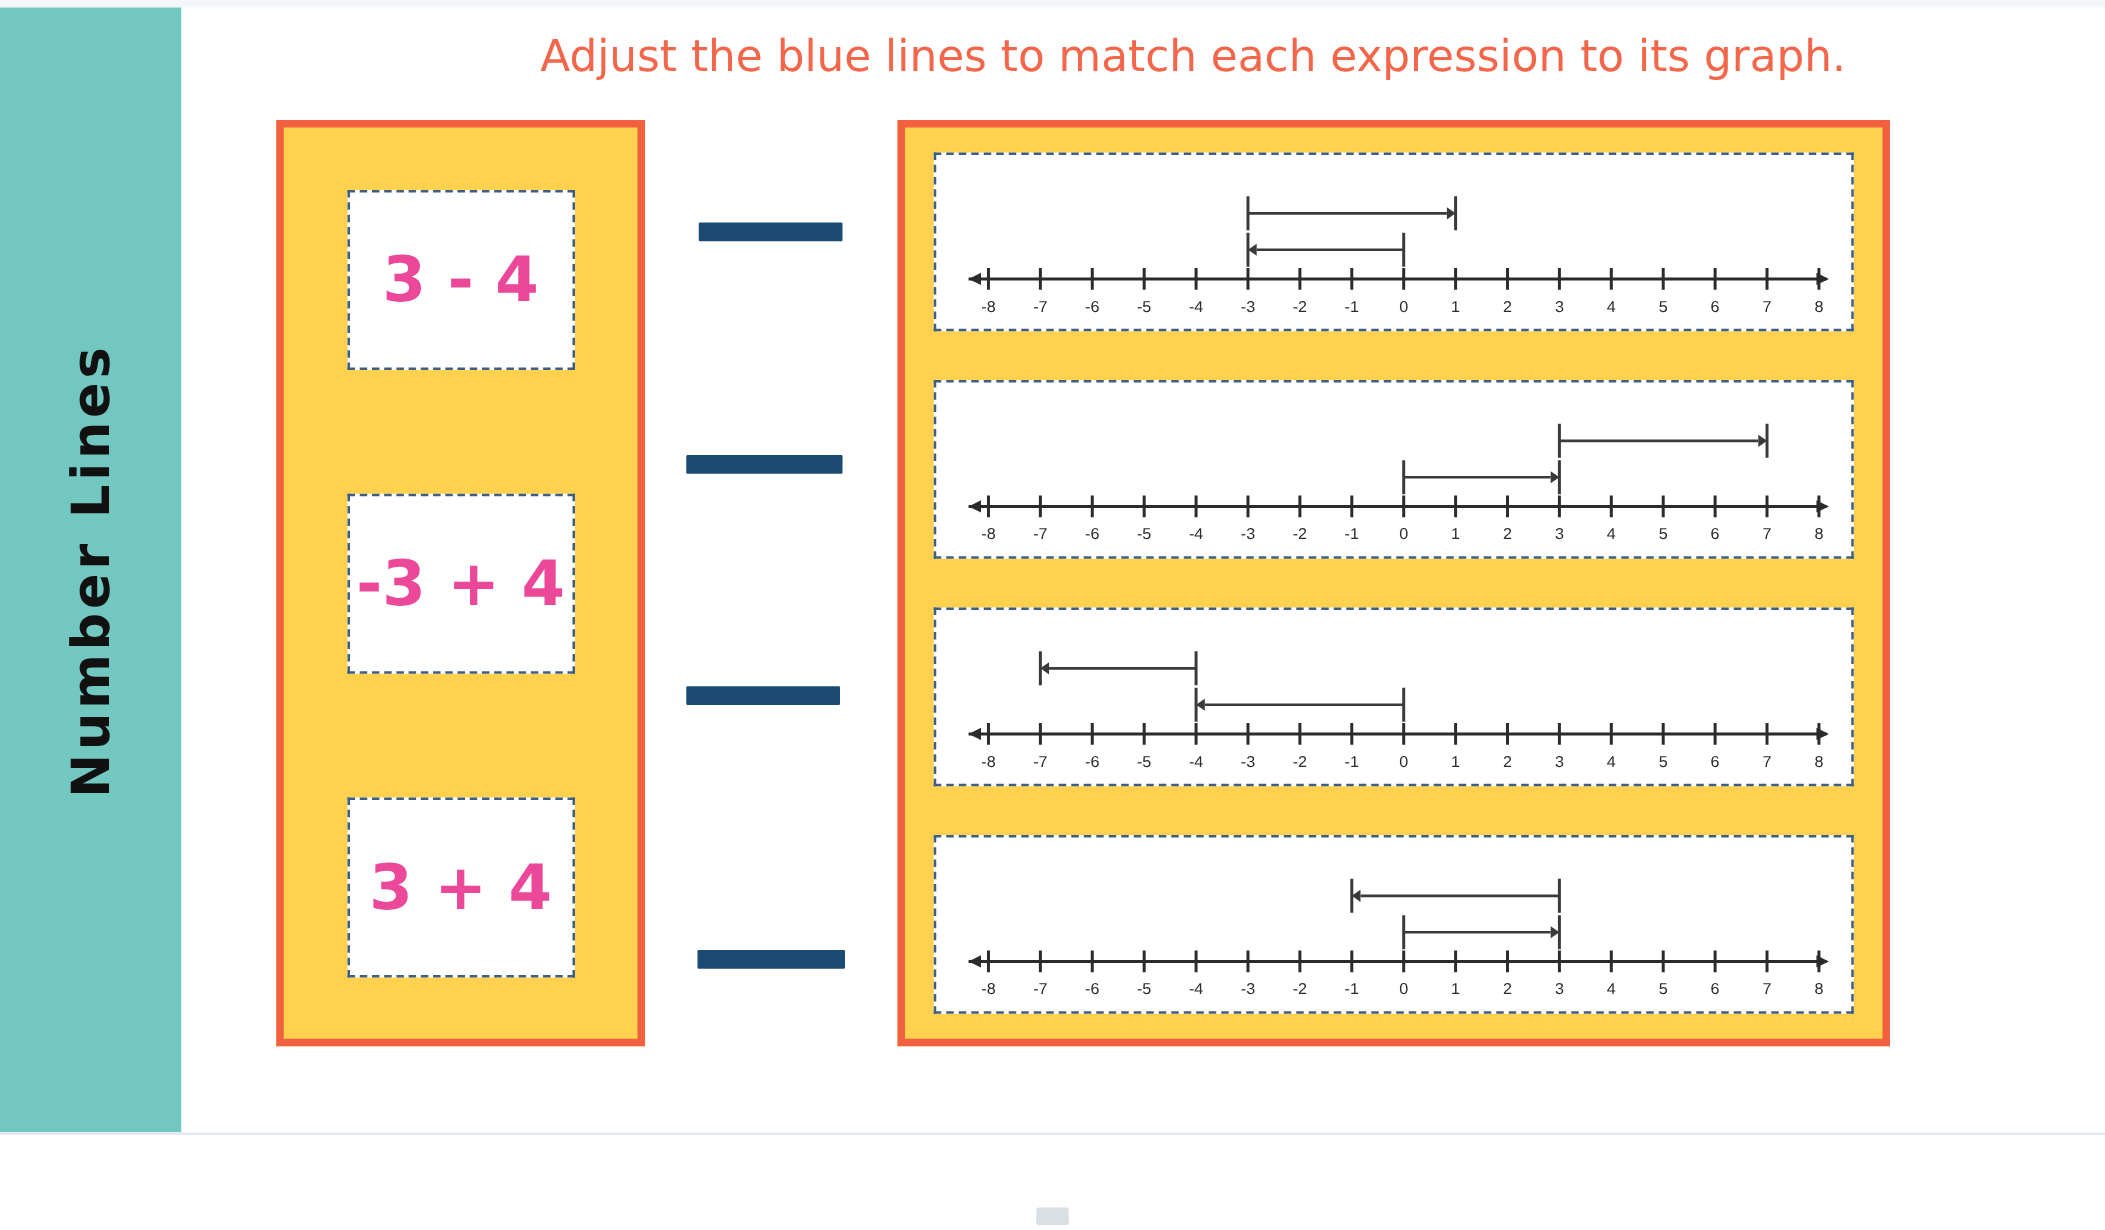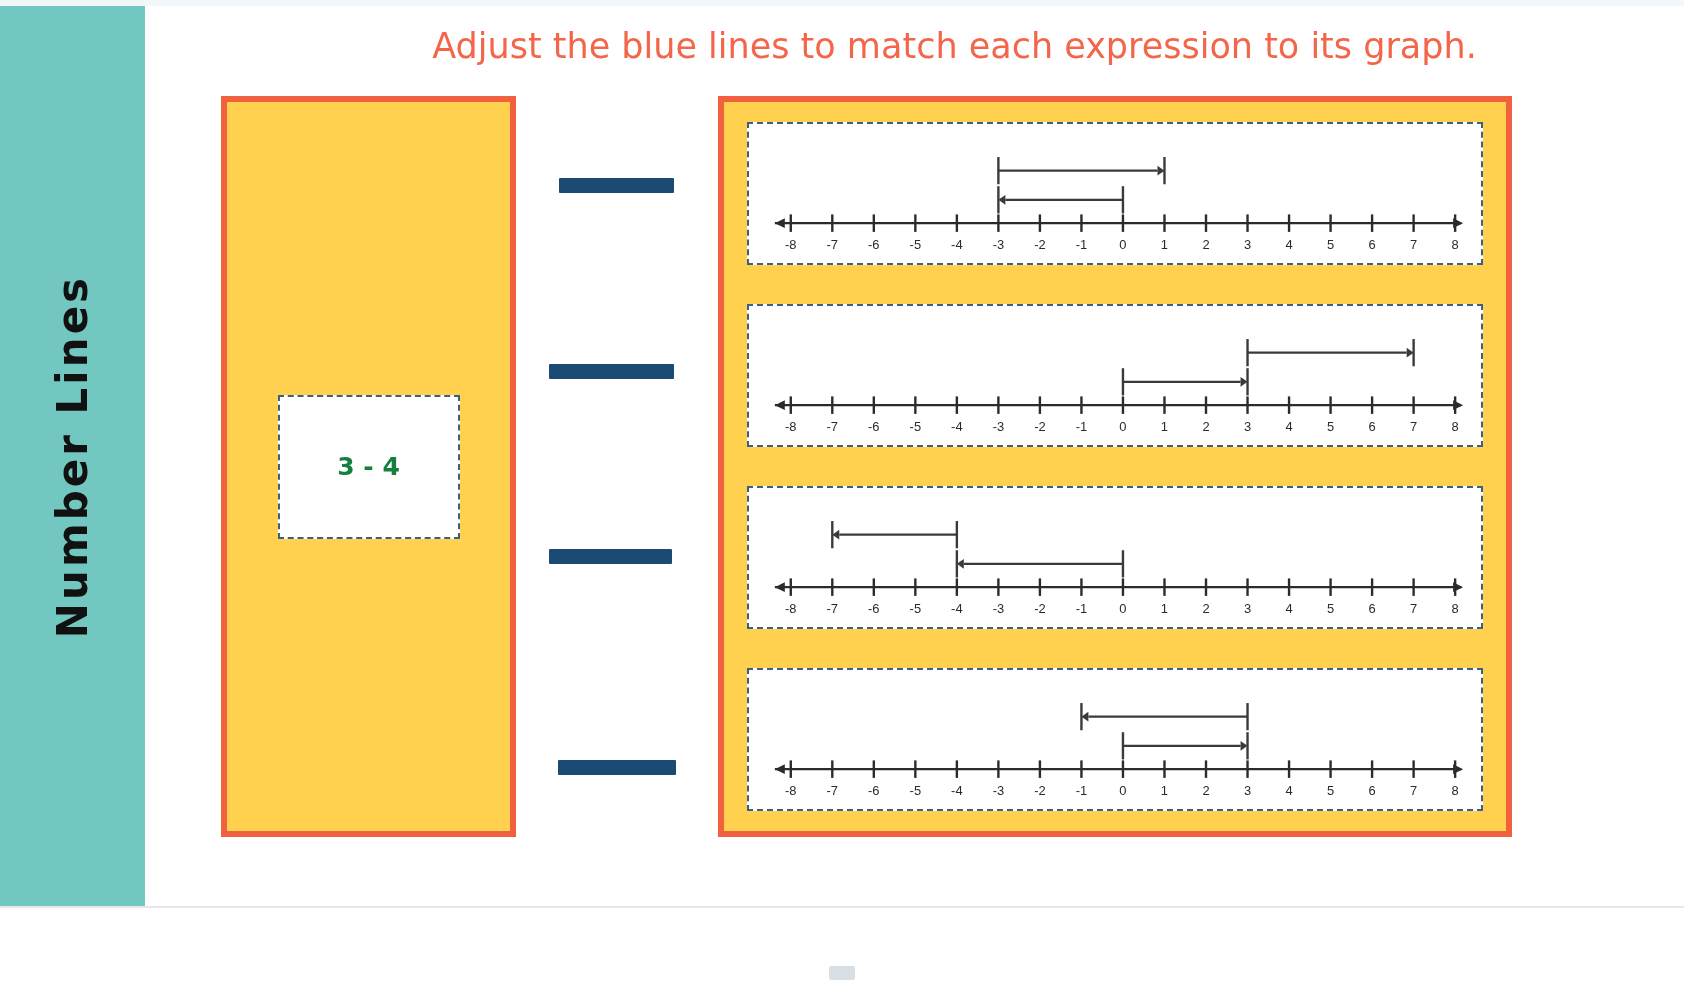--- a/index.html
+++ b/index.html
@@ -64,21 +64,21 @@
     display: flex; flex-direction: column;
     align-items: center; justify-content: space-around;
   }
   .expr-card {
     width: 182px; height: 144px;
     background: #ffffff;
     border: 2px dashed #3c5f82;
     display: flex; align-items: center; justify-content: center;
   }
   .expr-card-text {
-    font-size: 25px; font-weight: bold; color: #15803d;
+    font-size: 50px; font-weight: bold; color: #ec4899;
     font-family: "DejaVu Sans", sans-serif;
   }
 
   
   .connector {
     position: absolute;
     height: 15px;
     background: #1b4b74;
     border-radius: 1px;
   }
@@ -118,20 +118,26 @@
 
   <div class="sidebar">
     <div class="sidebar-title">Number  Lines</div>
   </div>
 
   <div class="page-title">Adjust the blue lines to match each expression to its graph.</div>
 
   <div class="expr-panel">
     <div class="expr-card">
       <span class="expr-card-text">3 - 4</span>
+    </div>
+    <div class="expr-card">
+      <span class="expr-card-text">-3 + 4</span>
+    </div>
+    <div class="expr-card">
+      <span class="expr-card-text">3 + 4</span>
     </div>
   </div>
 
   <div class="connector" style="left:559px; top:178px; width:115px;"></div>
   <div class="connector" style="left:549px; top:364px; width:125px;"></div>
   <div class="connector" style="left:549px; top:549px; width:123px;"></div>
   <div class="connector" style="left:558px; top:760px; width:118px;"></div>
 
   <div class="graph-panel">
     <div class="graph-card">

